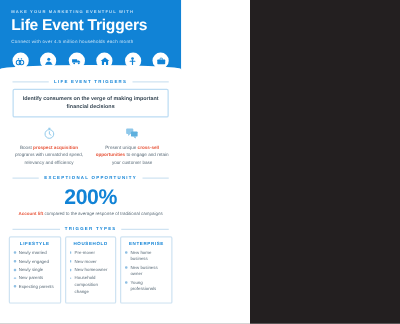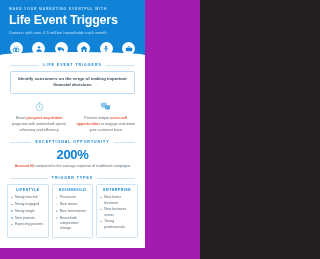--- a/index.html
+++ b/index.html
@@ -5,21 +5,21 @@
   html,body{margin:0;padding:0;}
   body{
     width:200px;height:259px;
     background:#231f20;
     font-family:"Liberation Sans", sans-serif;
     overflow:hidden;
   }
   #page{
     position:relative;
     width:200px;height:259px;
-    background:#a21caf;
+    background:#ffffff;
   }
   .sheet{
     position:absolute;left:0;top:0;
     width:145px;height:248px;
     background:#ffffff;
     overflow:hidden;
   }
 
   
   .hero{
@@ -142,21 +142,21 @@
     display:flex;
     margin:4px 8px 0 8px;
   }
   .stat{
     flex:1;
     text-align:center;
     padding:0 3px;
   }
   .stat .num{
     color:#1183d6;
-    font-size:13px;
+    font-size:17px;
     font-weight:bold;
     line-height:1.15;
     letter-spacing:-0.3px;
   }
   .stat p{
     margin:1px 0 0 0;
     font-size:3.6px;
     line-height:1.5;
     color:#5a6b78;
   }

